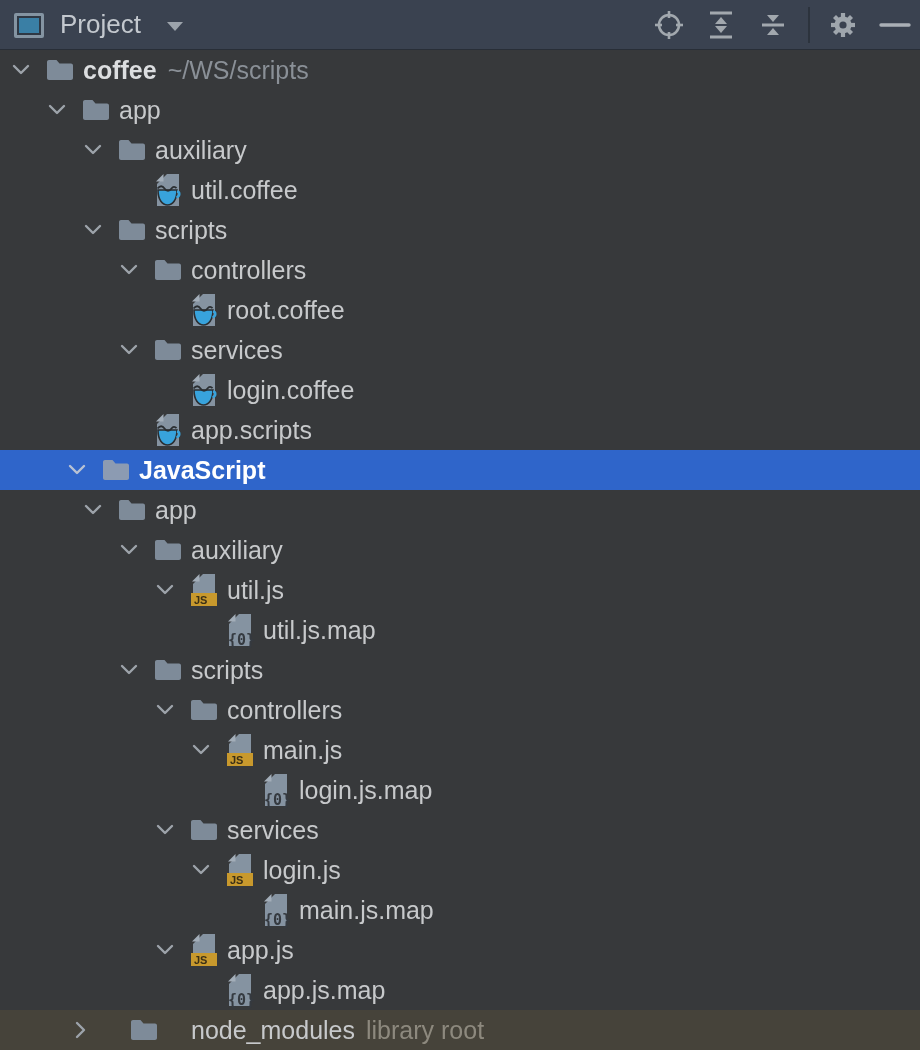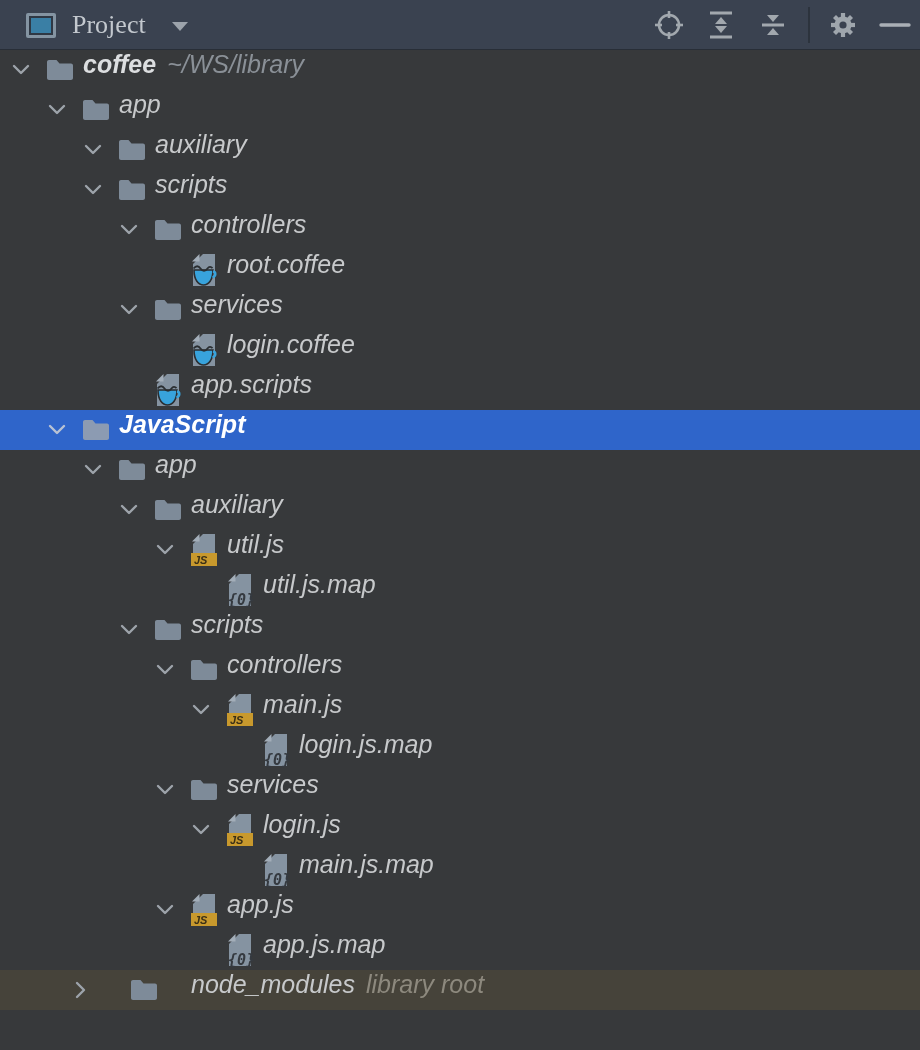--- a/index.html
+++ b/index.html
@@ -9,23 +9,22 @@
     background: var(--tree-bg, #37393B);
     -webkit-font-smoothing: antialiased;
   }
 
   
   .header {
     height: 50px;
     background: var(--header-bg, #3A4250);
     display: flex;
     align-items: center;
-    padding-left: 24px;
+    padding-left: 12px;
     border-bottom: 1px solid rgba(0,0,0,0.30);
-    font-family: Liberation Serif, serif;
   }
   .header-title-group {
     display: flex;
     align-items: center;
     gap: 12px;
     cursor: default;
   }
   .header-title {
     font-size: 26px;
     color: #C3C8CE;
@@ -49,28 +48,27 @@
     background: #2C333D;
     margin: 0 16px 0 0;
   }
   .tb-btn:last-child { margin-right: 8px; }
 
   
   .tree { width: 920px; }
   .row {
     height: 40px;
     display: flex;
-    align-items: flex-start;
+    align-items: center;
     white-space: nowrap;
     font-size: 25px;
     color: var(--text, #C7C9CB);
     cursor: default;
-    font-style: italic;
-  }
-  .row.selected { background: var(--selection-bg, #2F65CA); color: #FFFFFF; }
+  }
+  .row.selected { background: var(--selection-bg, #2F65CA); color: #FFFFFF; padding-left: 20px; }
   .row.library  { background: var(--library-bg, #46423A); gap: 24px; }
   .indent { display: inline-block; height: 100%; flex: none; }
   .chev {
     display: inline-flex; width: 36px; height: 40px; flex: none;
     align-items: center; justify-content: flex-start;
   }
   .nodeicon {
     display: inline-flex; width: 28px; height: 40px; flex: none;
     align-items: center; justify-content: center;
   }
@@ -157,21 +155,21 @@
             <polyline points="4,7 11,14 18,7" style="fill:none;stroke:#9DA3AA;stroke-width:2.4;stroke-linecap:round;stroke-linejoin:round"></polyline>
           </svg>
         </span>
         <span class="nodeicon">
           <svg width="28" height="26" viewBox="0 0 28 26">
             <path d="M1,5 C1,3.9 1.9,3 3,3 L10.5,3 L13.5,6.5 L25,6.5 C26.1,6.5 27,7.4 27,8.5 L27,21 C27,22.1 26.1,23 25,23 L3,23 C1.9,23 1,22.1 1,21 Z" style="fill:#7E8B99"></path>
           </svg>
         </span>
         <span class="label">
           <span class="name rootname">coffee</span>
-          <span class="suffix">~/WS/library</span>
+          <span class="suffix">~/WS/scripts</span>
         </span>
       </div>
       <div class="row">
         <span class="indent" style="width: 46px;"></span>
         <span class="chev">
           <svg width="22" height="22" viewBox="0 0 22 22">
             <polyline points="4,7 11,14 18,7" style="fill:none;stroke:#9DA3AA;stroke-width:2.4;stroke-linecap:round;stroke-linejoin:round"></polyline>
           </svg>
         </span>
         <span class="nodeicon">
@@ -193,112 +191,128 @@
         <span class="nodeicon">
           <svg width="28" height="26" viewBox="0 0 28 26">
             <path d="M1,5 C1,3.9 1.9,3 3,3 L10.5,3 L13.5,6.5 L25,6.5 C26.1,6.5 27,7.4 27,8.5 L27,21 C27,22.1 26.1,23 25,23 L3,23 C1.9,23 1,22.1 1,21 Z" style="fill:#7E8B99"></path>
           </svg>
         </span>
         <span class="label">
           <span class="name">auxiliary</span>
         </span>
       </div>
       <div class="row">
-        <span class="indent" style="width: 82px;"></span>
-        <span class="chev">
-          <svg width="22" height="22" viewBox="0 0 22 22">
-            <polyline points="4,7 11,14 18,7" style="fill:none;stroke:#9DA3AA;stroke-width:2.4;stroke-linecap:round;stroke-linejoin:round"></polyline>
-          </svg>
-        </span>
-        <span class="nodeicon">
-          <svg width="28" height="26" viewBox="0 0 28 26">
-            <path d="M1,5 C1,3.9 1.9,3 3,3 L10.5,3 L13.5,6.5 L25,6.5 C26.1,6.5 27,7.4 27,8.5 L27,21 C27,22.1 26.1,23 25,23 L3,23 C1.9,23 1,22.1 1,21 Z" style="fill:#7E8B99"></path>
-          </svg>
-        </span>
-        <span class="label">
-          <span class="name">scripts</span>
-        </span>
-      </div>
-      <div class="row">
         <span class="indent" style="width: 118px;"></span>
-        <span class="chev">
-          <svg width="22" height="22" viewBox="0 0 22 22">
-            <polyline points="4,7 11,14 18,7" style="fill:none;stroke:#9DA3AA;stroke-width:2.4;stroke-linecap:round;stroke-linejoin:round"></polyline>
-          </svg>
-        </span>
-        <span class="nodeicon">
-          <svg width="28" height="26" viewBox="0 0 28 26">
-            <path d="M1,5 C1,3.9 1.9,3 3,3 L10.5,3 L13.5,6.5 L25,6.5 C26.1,6.5 27,7.4 27,8.5 L27,21 C27,22.1 26.1,23 25,23 L3,23 C1.9,23 1,22.1 1,21 Z" style="fill:#7E8B99"></path>
-          </svg>
-        </span>
-        <span class="label">
-          <span class="name">controllers</span>
-        </span>
-      </div>
-      <div class="row">
-        <span class="indent" style="width: 154px;"></span>
         <span class="chev"></span>
         <span class="nodeicon">
           <svg width="28" height="36" viewBox="0 0 28 36">
             <path d="M13,2 L25,2 L25,34 L3,34 L3,12 Z" style="fill:#8593A1"></path>
             <path d="M2,9.5 L9.5,2 L9.5,9.5 Z" style="fill:#A3AEB9"></path>
             <path d="M4,18 C4,28 8.5,33 13.5,33 C18.5,33 23,28 23,18 Z" style="fill:#38A3DC;stroke:#2A2E31;stroke-width:1.6"></path>
             <path d="M23,19.5 c3.4,0.6 3,5 -0.6,5.6" style="fill:none;stroke:#38A3DC;stroke-width:2.4"></path>
             <path d="M3.5,16.5 c2.5,-3 5,-3 7,0 c2,3 5,3 7,0 c1.5,-2 3.5,-2 5,-0.3" style="fill:none;stroke:#2A2E31;stroke-width:1.8"></path>
           </svg>
         </span>
         <span class="label">
-          <span class="name">root.coffee</span>
+          <span class="name">util.coffee</span>
+        </span>
+      </div>
+      <div class="row">
+        <span class="indent" style="width: 82px;"></span>
+        <span class="chev">
+          <svg width="22" height="22" viewBox="0 0 22 22">
+            <polyline points="4,7 11,14 18,7" style="fill:none;stroke:#9DA3AA;stroke-width:2.4;stroke-linecap:round;stroke-linejoin:round"></polyline>
+          </svg>
+        </span>
+        <span class="nodeicon">
+          <svg width="28" height="26" viewBox="0 0 28 26">
+            <path d="M1,5 C1,3.9 1.9,3 3,3 L10.5,3 L13.5,6.5 L25,6.5 C26.1,6.5 27,7.4 27,8.5 L27,21 C27,22.1 26.1,23 25,23 L3,23 C1.9,23 1,22.1 1,21 Z" style="fill:#7E8B99"></path>
+          </svg>
+        </span>
+        <span class="label">
+          <span class="name">scripts</span>
         </span>
       </div>
       <div class="row">
         <span class="indent" style="width: 118px;"></span>
         <span class="chev">
           <svg width="22" height="22" viewBox="0 0 22 22">
             <polyline points="4,7 11,14 18,7" style="fill:none;stroke:#9DA3AA;stroke-width:2.4;stroke-linecap:round;stroke-linejoin:round"></polyline>
           </svg>
         </span>
         <span class="nodeicon">
           <svg width="28" height="26" viewBox="0 0 28 26">
             <path d="M1,5 C1,3.9 1.9,3 3,3 L10.5,3 L13.5,6.5 L25,6.5 C26.1,6.5 27,7.4 27,8.5 L27,21 C27,22.1 26.1,23 25,23 L3,23 C1.9,23 1,22.1 1,21 Z" style="fill:#7E8B99"></path>
           </svg>
         </span>
         <span class="label">
-          <span class="name">services</span>
+          <span class="name">controllers</span>
         </span>
       </div>
       <div class="row">
         <span class="indent" style="width: 154px;"></span>
         <span class="chev"></span>
         <span class="nodeicon">
           <svg width="28" height="36" viewBox="0 0 28 36">
             <path d="M13,2 L25,2 L25,34 L3,34 L3,12 Z" style="fill:#8593A1"></path>
             <path d="M2,9.5 L9.5,2 L9.5,9.5 Z" style="fill:#A3AEB9"></path>
             <path d="M4,18 C4,28 8.5,33 13.5,33 C18.5,33 23,28 23,18 Z" style="fill:#38A3DC;stroke:#2A2E31;stroke-width:1.6"></path>
             <path d="M23,19.5 c3.4,0.6 3,5 -0.6,5.6" style="fill:none;stroke:#38A3DC;stroke-width:2.4"></path>
             <path d="M3.5,16.5 c2.5,-3 5,-3 7,0 c2,3 5,3 7,0 c1.5,-2 3.5,-2 5,-0.3" style="fill:none;stroke:#2A2E31;stroke-width:1.8"></path>
           </svg>
         </span>
         <span class="label">
-          <span class="name">login.coffee</span>
+          <span class="name">root.coffee</span>
         </span>
       </div>
       <div class="row">
         <span class="indent" style="width: 118px;"></span>
+        <span class="chev">
+          <svg width="22" height="22" viewBox="0 0 22 22">
+            <polyline points="4,7 11,14 18,7" style="fill:none;stroke:#9DA3AA;stroke-width:2.4;stroke-linecap:round;stroke-linejoin:round"></polyline>
+          </svg>
+        </span>
+        <span class="nodeicon">
+          <svg width="28" height="26" viewBox="0 0 28 26">
+            <path d="M1,5 C1,3.9 1.9,3 3,3 L10.5,3 L13.5,6.5 L25,6.5 C26.1,6.5 27,7.4 27,8.5 L27,21 C27,22.1 26.1,23 25,23 L3,23 C1.9,23 1,22.1 1,21 Z" style="fill:#7E8B99"></path>
+          </svg>
+        </span>
+        <span class="label">
+          <span class="name">services</span>
+        </span>
+      </div>
+      <div class="row">
+        <span class="indent" style="width: 154px;"></span>
         <span class="chev"></span>
         <span class="nodeicon">
           <svg width="28" height="36" viewBox="0 0 28 36">
             <path d="M13,2 L25,2 L25,34 L3,34 L3,12 Z" style="fill:#8593A1"></path>
             <path d="M2,9.5 L9.5,2 L9.5,9.5 Z" style="fill:#A3AEB9"></path>
             <path d="M4,18 C4,28 8.5,33 13.5,33 C18.5,33 23,28 23,18 Z" style="fill:#38A3DC;stroke:#2A2E31;stroke-width:1.6"></path>
             <path d="M23,19.5 c3.4,0.6 3,5 -0.6,5.6" style="fill:none;stroke:#38A3DC;stroke-width:2.4"></path>
             <path d="M3.5,16.5 c2.5,-3 5,-3 7,0 c2,3 5,3 7,0 c1.5,-2 3.5,-2 5,-0.3" style="fill:none;stroke:#2A2E31;stroke-width:1.8"></path>
           </svg>
         </span>
         <span class="label">
+          <span class="name">login.coffee</span>
+        </span>
+      </div>
+      <div class="row">
+        <span class="indent" style="width: 118px;"></span>
+        <span class="chev"></span>
+        <span class="nodeicon">
+          <svg width="28" height="36" viewBox="0 0 28 36">
+            <path d="M13,2 L25,2 L25,34 L3,34 L3,12 Z" style="fill:#8593A1"></path>
+            <path d="M2,9.5 L9.5,2 L9.5,9.5 Z" style="fill:#A3AEB9"></path>
+            <path d="M4,18 C4,28 8.5,33 13.5,33 C18.5,33 23,28 23,18 Z" style="fill:#38A3DC;stroke:#2A2E31;stroke-width:1.6"></path>
+            <path d="M23,19.5 c3.4,0.6 3,5 -0.6,5.6" style="fill:none;stroke:#38A3DC;stroke-width:2.4"></path>
+            <path d="M3.5,16.5 c2.5,-3 5,-3 7,0 c2,3 5,3 7,0 c1.5,-2 3.5,-2 5,-0.3" style="fill:none;stroke:#2A2E31;stroke-width:1.8"></path>
+          </svg>
+        </span>
+        <span class="label">
           <span class="name">app.scripts</span>
         </span>
       </div>
       <div class="row selected">
         <span class="indent" style="width: 46px;"></span>
         <span class="chev">
           <svg width="22" height="22" viewBox="0 0 22 22">
             <polyline points="4,7 11,14 18,7" style="fill:none;stroke:#B8C2D4;stroke-width:2.4;stroke-linecap:round;stroke-linejoin:round"></polyline>
           </svg>
         </span>

